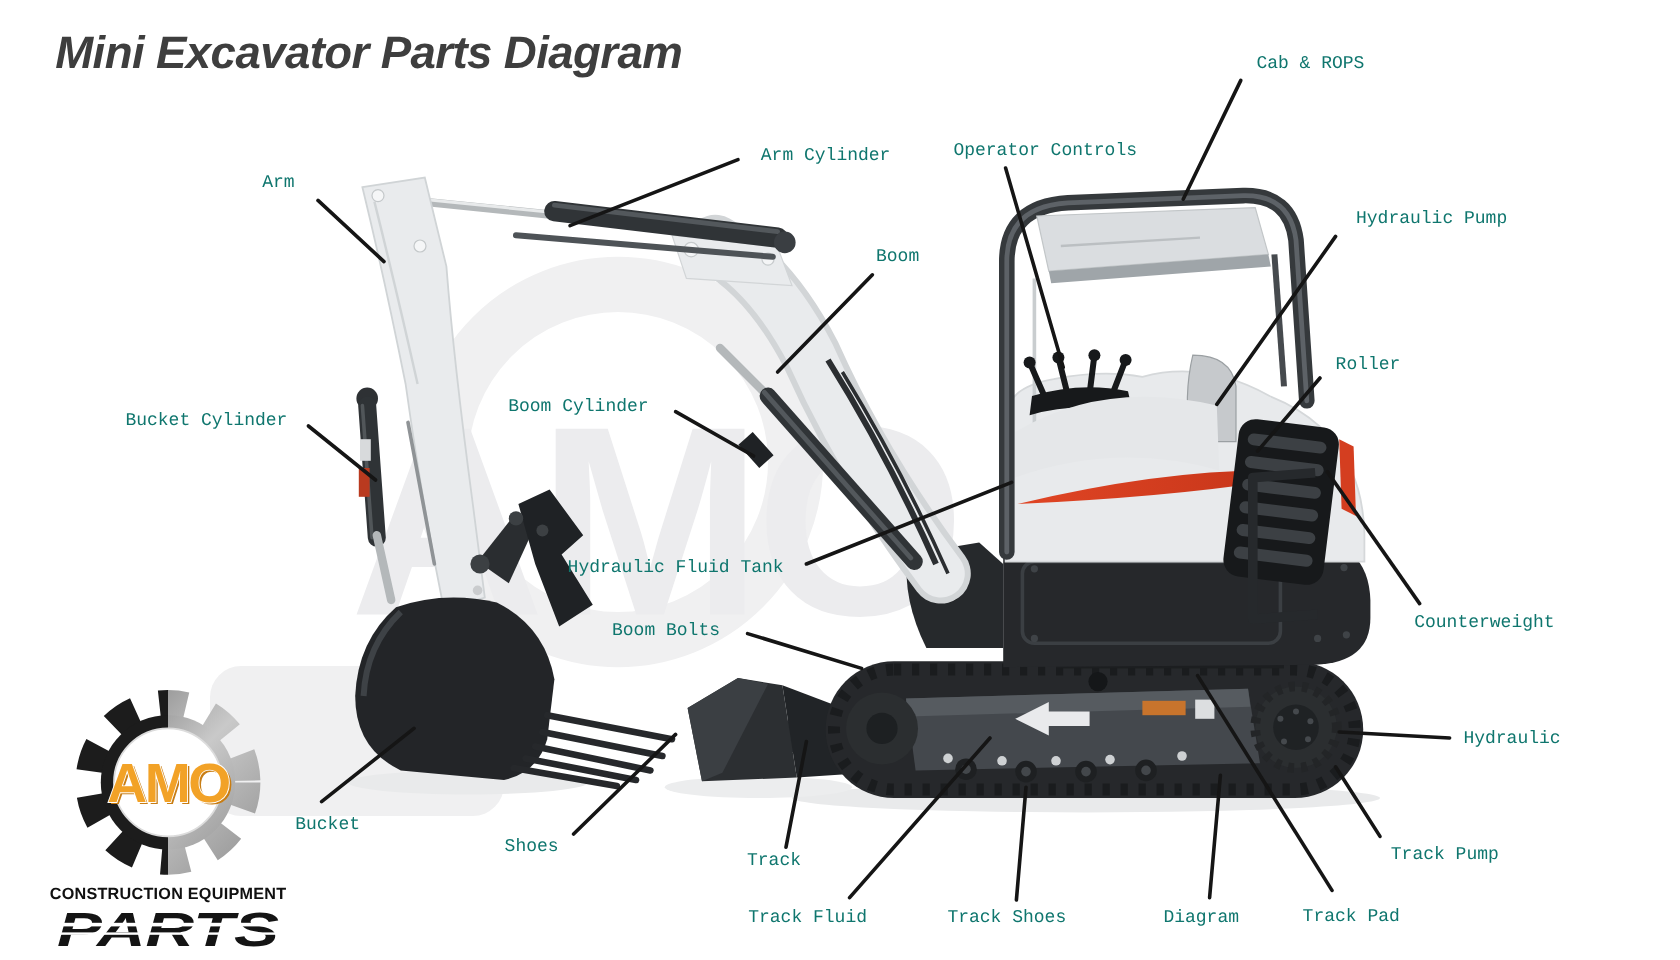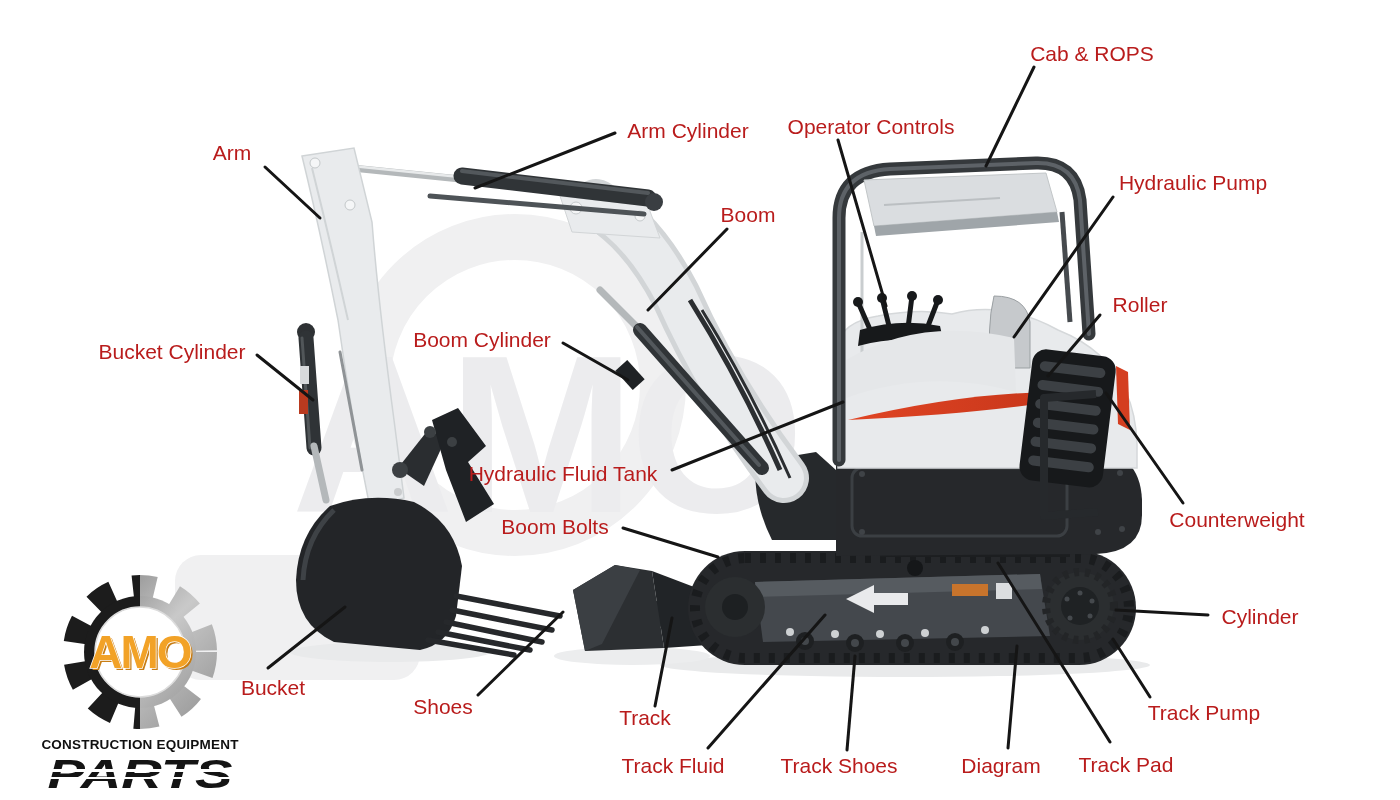--- a/index.html
+++ b/index.html
@@ -8,21 +8,21 @@
     overflow:hidden; font-family:"Liberation Sans", sans-serif;
   }
   .stage svg { position:absolute; left:0; top:0; }
   .page-title {
     position:absolute; left:46px; top:24px;
     font-size:38px; font-weight:bold; font-style:italic;
     color:#3e3e3e; letter-spacing:-0.5px; white-space:nowrap;
   }
   .part-label {
     position:absolute; transform:translate(-50%,-50%);
-    font-size:21px; color:#b91c1c; white-space:nowrap; line-height:1;
+    font-size:15px; color:#0f766e; white-space:nowrap; line-height:1;font-family:Liberation Mono, monospace;
   }
 </style>
 </head>
 <body>
 
 <div class="stage">
 
   <svg width="1400" height="800" viewBox="0 0 1400 800">
     <defs>
       <linearGradient id="gearGrad" x1="0" y1="0" x2="1" y2="1">
@@ -259,34 +259,35 @@
       <line x1="478" y1="695" x2="563" y2="612"></line>
       <line x1="655" y1="706" x2="672" y2="618"></line>
       <line x1="1150" y1="697" x2="1113" y2="639"></line>
       <line x1="708" y1="748" x2="825" y2="615"></line>
       <line x1="847" y1="750" x2="855" y2="656"></line>
       <line x1="1008" y1="748" x2="1017" y2="646"></line>
       <line x1="1110" y1="742" x2="998" y2="563"></line>
     </g>
   </svg>
 
+  <div class="page-title">Mini Excavator Parts Diagram</div>
 
   <div class="part-label" style="left:232px;top:152px">Arm</div>
   <div class="part-label" style="left:688px;top:130px">Arm Cylinder</div>
   <div class="part-label" style="left:871px;top:126px">Operator Controls</div>
   <div class="part-label" style="left:1092px;top:53px">Cab &amp; ROPS</div>
   <div class="part-label" style="left:1193px;top:182px">Hydraulic Pump</div>
   <div class="part-label" style="left:748px;top:214px">Boom</div>
   <div class="part-label" style="left:1140px;top:304px">Roller</div>
   <div class="part-label" style="left:172px;top:351px">Bucket Cylinder</div>
   <div class="part-label" style="left:482px;top:339px">Boom Cylinder</div>
   <div class="part-label" style="left:563px;top:473px">Hydraulic Fluid Tank</div>
   <div class="part-label" style="left:1237px;top:519px">Counterweight</div>
   <div class="part-label" style="left:555px;top:526px">Boom Bolts</div>
-  <div class="part-label" style="left:1260px;top:616px">Cylinder</div>
+  <div class="part-label" style="left:1260px;top:616px">Hydraulic</div>
   <div class="part-label" style="left:273px;top:687px">Bucket</div>
   <div class="part-label" style="left:443px;top:706px">Shoes</div>
   <div class="part-label" style="left:645px;top:717px">Track</div>
   <div class="part-label" style="left:1204px;top:712px">Track Pump</div>
   <div class="part-label" style="left:673px;top:765px">Track Fluid</div>
   <div class="part-label" style="left:839px;top:765px">Track Shoes</div>
   <div class="part-label" style="left:1001px;top:765px">Diagram</div>
   <div class="part-label" style="left:1126px;top:764px">Track Pad</div>
 
 </div>

